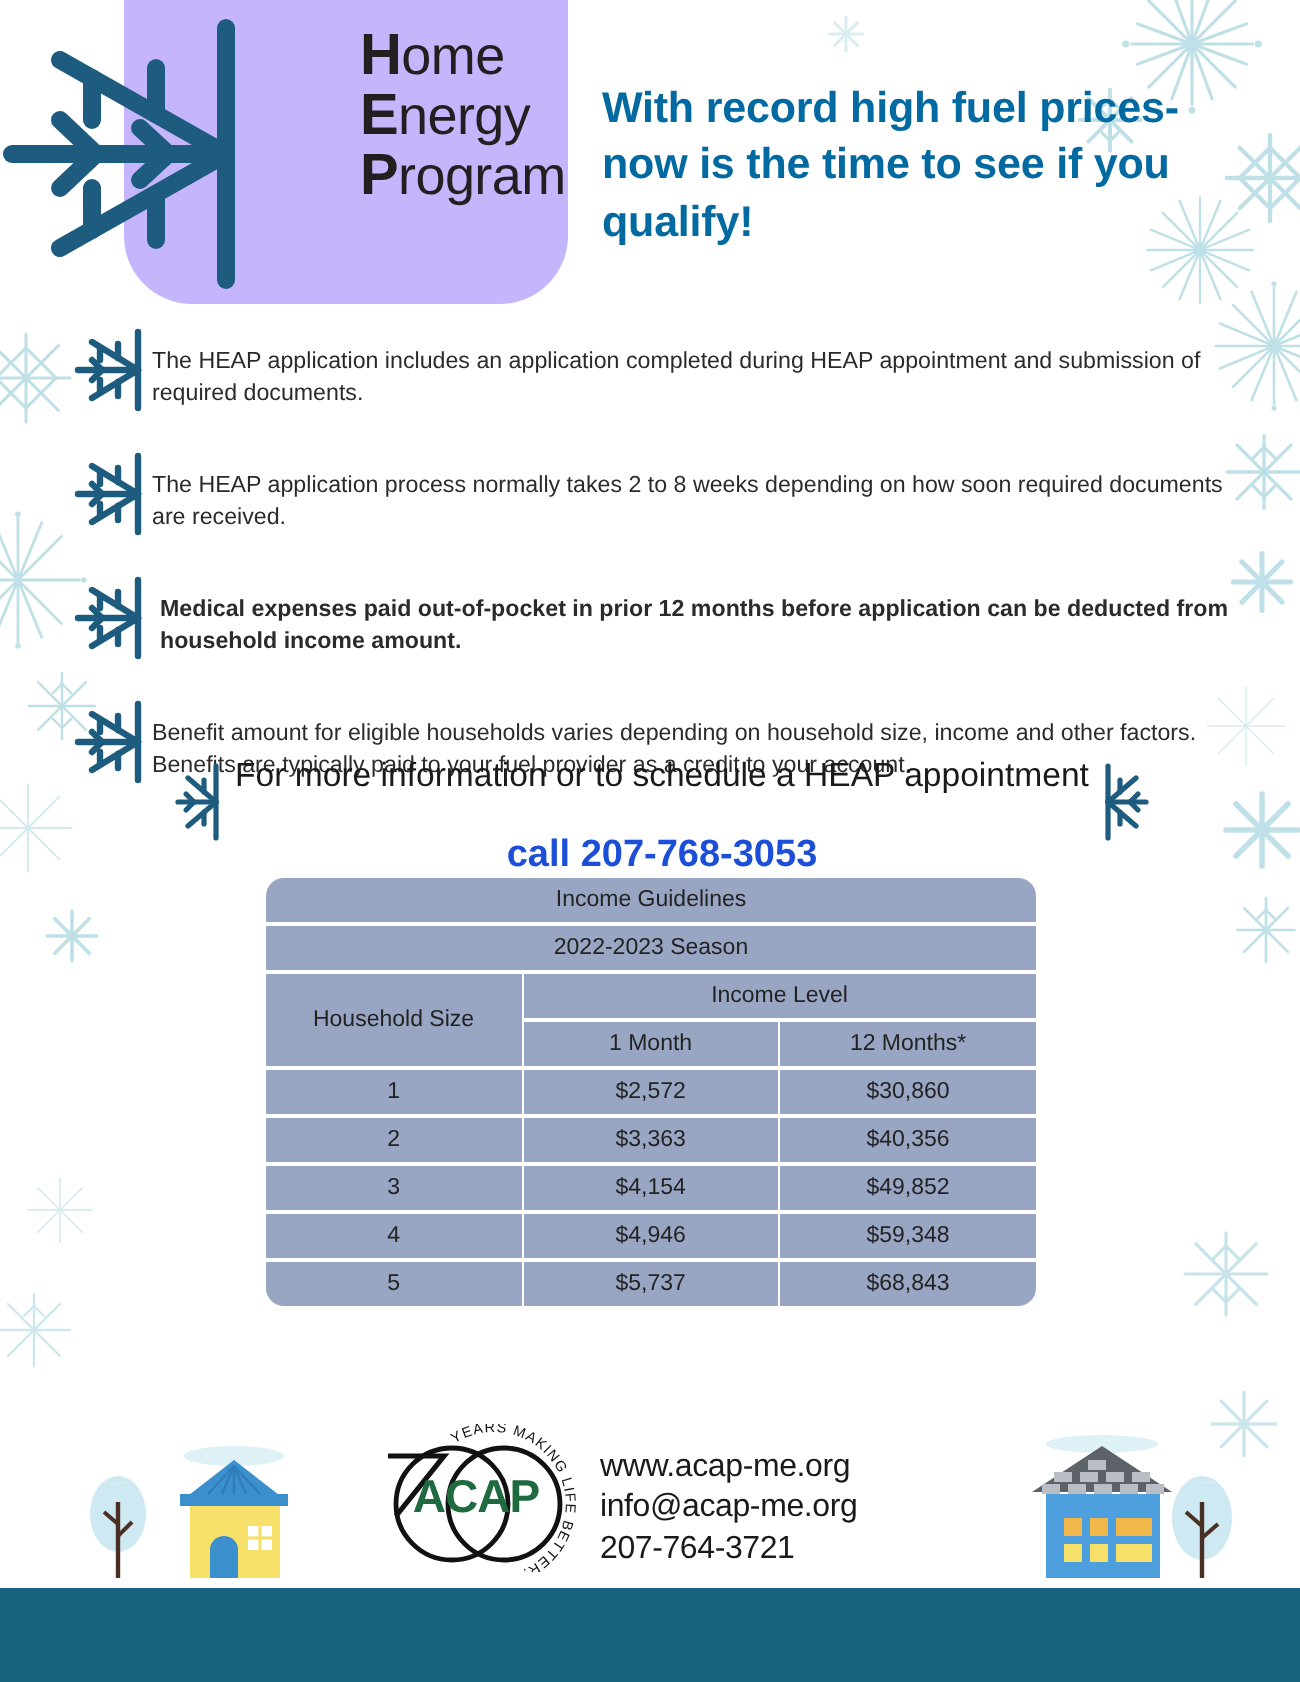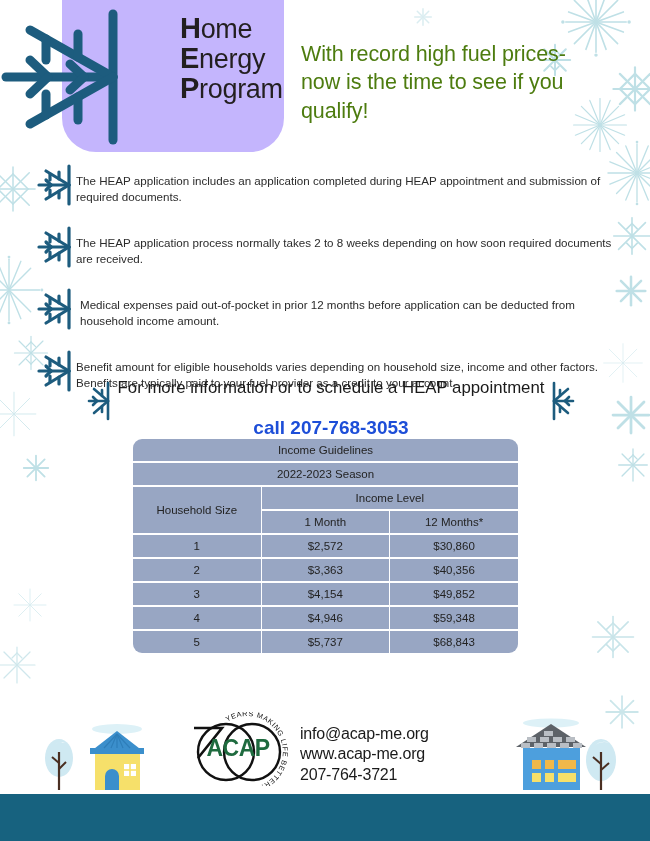--- a/index.html
+++ b/index.html
@@ -76,22 +76,22 @@
 
   
   .headline {
     position: absolute;
     left: 301px;
     top: 40px;
     width: 300px;
     z-index: 5;
     font-size: 21.5px;
     line-height: 1.32;
-    color: #4d7c0f;
-    font-weight: 400;
+    color: #0369a1;
+    font-weight: 700;
     letter-spacing: -0.1px;
   }
 
   
   .bullets {
     position: absolute;
     left: 36px;
     top: 166px;
     width: 580px;
     z-index: 5;
@@ -110,21 +110,21 @@
     margin-top: -3px;
   }
   .bullet-icon svg { display: block; }
   .bullet-text {
     flex: 1 1 auto;
     font-size: 11.6px;
     line-height: 1.34;
     color: #2b2b2b;
     padding-top: 7px;
   }
-  .bullet:nth-child(3) .bullet-text { padding-left: 4px; }
+  .bullet:nth-child(3) .bullet-text { padding-left: 4px; font-weight: bold; }
 
   
   .cta {
     position: absolute;
     left: 58px;
     top: 378px;
     width: 546px;
     z-index: 5;
     display: flex;
     align-items: flex-start;
@@ -849,20 +849,20 @@
       <rect x="10" y="28" width="82" height="22" fill="#ffffff" opacity="0"></rect>
       <text x="52" y="44" font-family="&quot;Liberation Sans&quot;, sans-serif" font-size="23" font-weight="700" fill="#1f6b3f" text-anchor="middle" letter-spacing="-0.5">ACAP</text>
       <path id="tagpath" d="M 36 14 A 36 36 0 1 1 36 66" fill="none" stroke="none"></path>
       <text font-family="&quot;Liberation Sans&quot;, sans-serif" font-size="7.2" fill="#111" letter-spacing="0.6">
         <textPath href="#tagpath" startOffset="4%">YEARS MAKING LIFE BETTER!</textPath>
       </text>
     </svg>
   </div>
 
   <div class="contact">
+    <div>www.acap-me.org</div>
     <div>info@acap-me.org</div>
-    <div>www.acap-me.org</div>
     <div>207-764-3721</div>
   </div>
 
   <div class="footer-bar"></div>
 
 </div>
 
 </body></html>

